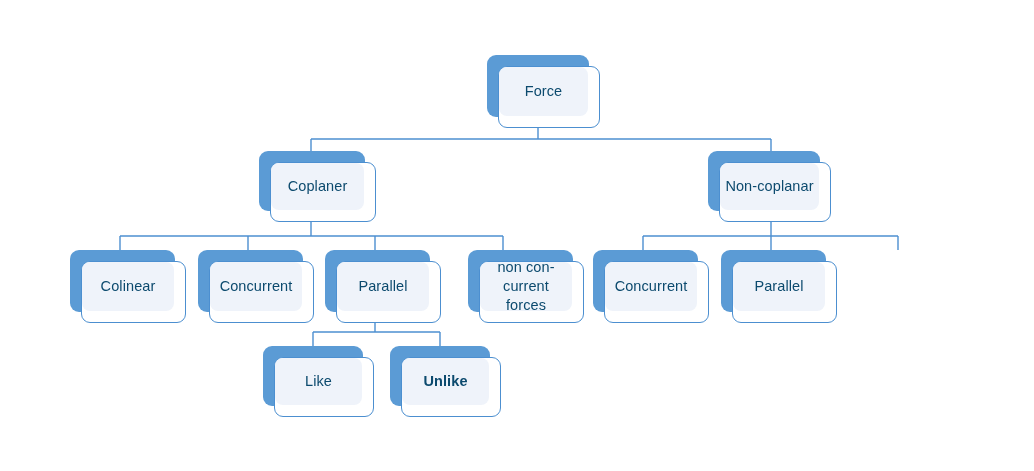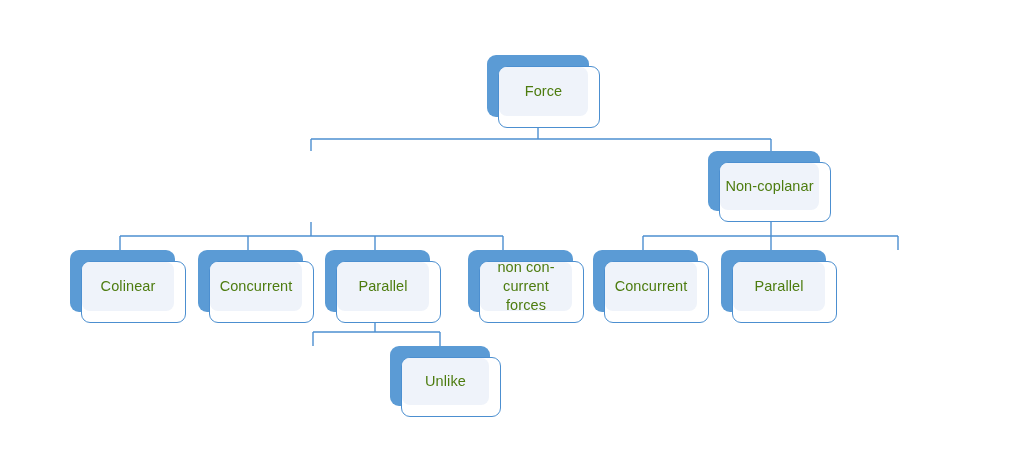--- a/index.html
+++ b/index.html
@@ -61,21 +61,21 @@
   .node .label {
     position: absolute;
     left: 0;
     top: 0;
     right: 11px;
     bottom: 11px;
     display: flex;
     align-items: center;
     justify-content: center;
     text-align: center;
-    color: #4d7c0f;
+    color: #0c4a6e;
     font-size: 14.5px;
     line-height: 19px;
     letter-spacing: 0.1px;
     padding: 0 4px;
     box-sizing: border-box;
     white-space: pre-line;
   }
 </style>
 </head>
 <body>
@@ -111,20 +111,27 @@
   </svg>
 
   <div class="node" style="left:487px; top:55px; width:102px; height:62px;">
     <div class="plate"></div>
     <div class="face">
       <div class="inner"></div>
       <div class="label">Force</div>
     </div>
   </div>
 
+  <div class="node" style="left:259px; top:151px; width:106px; height:60px;">
+    <div class="plate"></div>
+    <div class="face">
+      <div class="inner"></div>
+      <div class="label">Coplaner</div>
+    </div>
+  </div>
 
   <div class="node" style="left:708px; top:151px; width:112px; height:60px;">
     <div class="plate"></div>
     <div class="face">
       <div class="inner"></div>
       <div class="label">Non-coplanar</div>
     </div>
   </div>
 
   <div class="node" style="left:70px; top:250px; width:105px; height:62px;">
@@ -171,22 +178,29 @@
 
   <div class="node" style="left:721px; top:250px; width:105px; height:62px;">
     <div class="plate"></div>
     <div class="face">
       <div class="inner"></div>
       <div class="label">Parallel</div>
     </div>
   </div>
 
 
-
-  <div class="node" style="left:390px; top:346px; width:100px; height:60px;">
+  <div class="node" style="left:263px; top:346px; width:100px; height:60px;">
+    <div class="plate"></div>
+    <div class="face">
+      <div class="inner"></div>
+      <div class="label">Like</div>
+    </div>
+  </div>
+
+  <div class="node" style="left:390px; top:346px; width:100px; height:60px;font-weight:bold;">
     <div class="plate"></div>
     <div class="face">
       <div class="inner"></div>
       <div class="label">Unlike</div>
     </div>
   </div>
 
 </div>
 
 </body></html>

